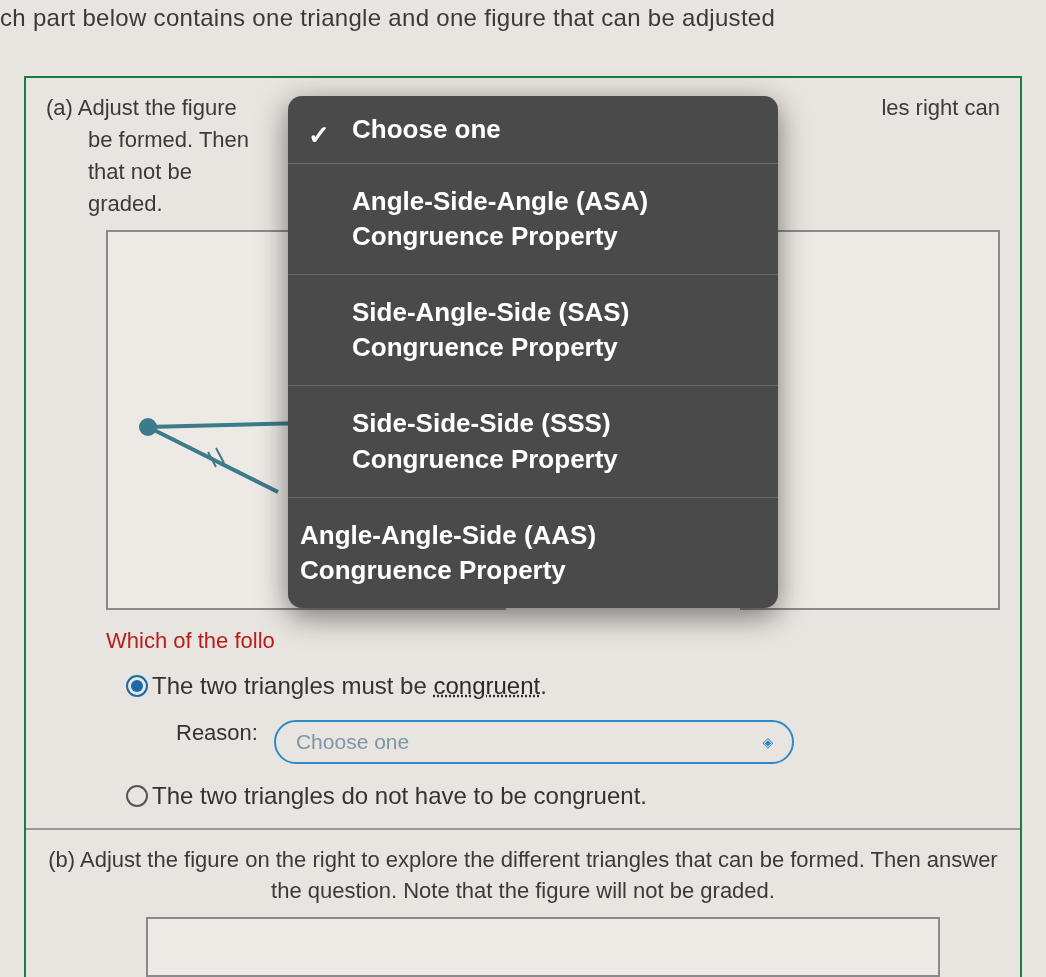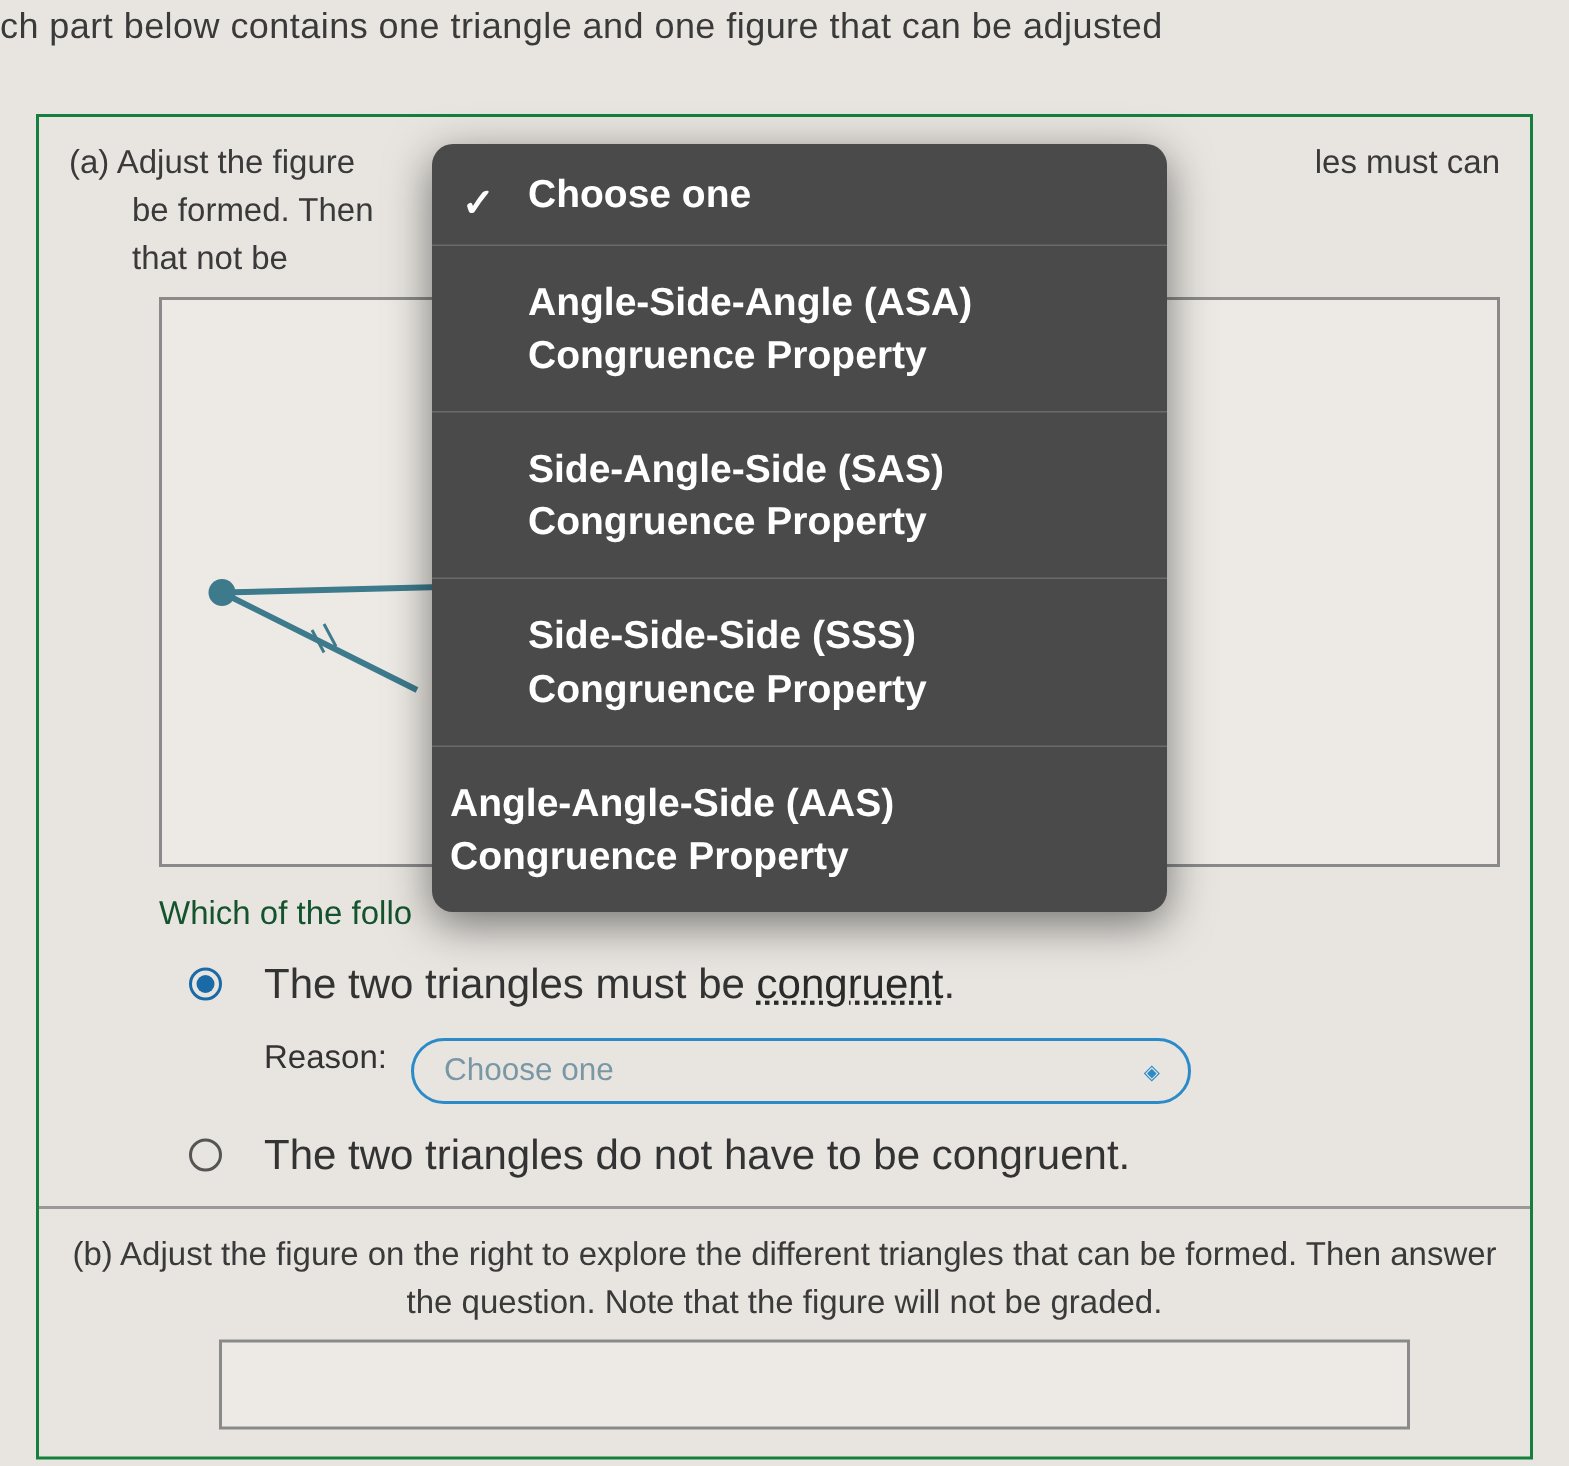--- a/index.html
+++ b/index.html
@@ -46,31 +46,31 @@
       background: #edeae5;
       width: 400px;
       height: 380px;
       position: relative;
       overflow: hidden;
     }
     .figure-pane.right { width: 260px; margin-left: auto; }
     .tri-svg { position: absolute; }
     .question-line {
       font-size: 22px;
-      color: #14532d;
+      color: #b91c1c;
       padding-left: 60px;
       margin-top: 18px;
     }
     .option-row {
       display: flex;
       align-items: center;
-      gap: 28px;
+      gap: 4px;
       padding-left: 80px;
       margin-top: 18px;
-      font-size: 28px;
+      font-size: 24px;
       color: #333;
     }
     .radio {
       width: 22px; height: 22px;
       border: 2px solid #1a6aa8;
       border-radius: 50%;
       display: inline-flex;
       align-items: center;
       justify-content: center;
       flex-shrink: 0;
@@ -167,26 +167,29 @@
 
 <div class="intro-text">ch part below contains one triangle and one figure that can be adjusted</div>
 
 <div class="problem-box">
 
   <div class="part">
     <div class="part-prompt">
       <div style="display:flex;">
         <span style="white-space:pre;"><span class="part-label">(a)</span><span> Adjust the figure </span></span>
         <span style="flex:1;"></span>
-        <span>les must can</span>
+        <span>les right can</span>
       </div>
       <div style="display:flex; padding-left:42px;flex-direction:column;">
         <span>be formed. Then </span>
         <span style="flex:1;"></span>
         <span>that not be</span>
+      </div>
+      <div style="padding-left:42px;">
+        <span>graded.</span>
       </div>
     </div>
 
     <div class="figure-row">
       <div class="figure-pane">
         <svg class="tri-svg" width="400" height="380">
           <line x1="40" y1="195" x2="240" y2="190" stroke="#3d7a8c" stroke-width="4"></line>
           <line x1="40" y1="195" x2="170" y2="260" stroke="#3d7a8c" stroke-width="4"></line>
           <circle cx="40" cy="195" r="9" fill="#3d7a8c"></circle>
           <line x1="100" y1="220" x2="108" y2="235" stroke="#3d7a8c" stroke-width="2"></line>

